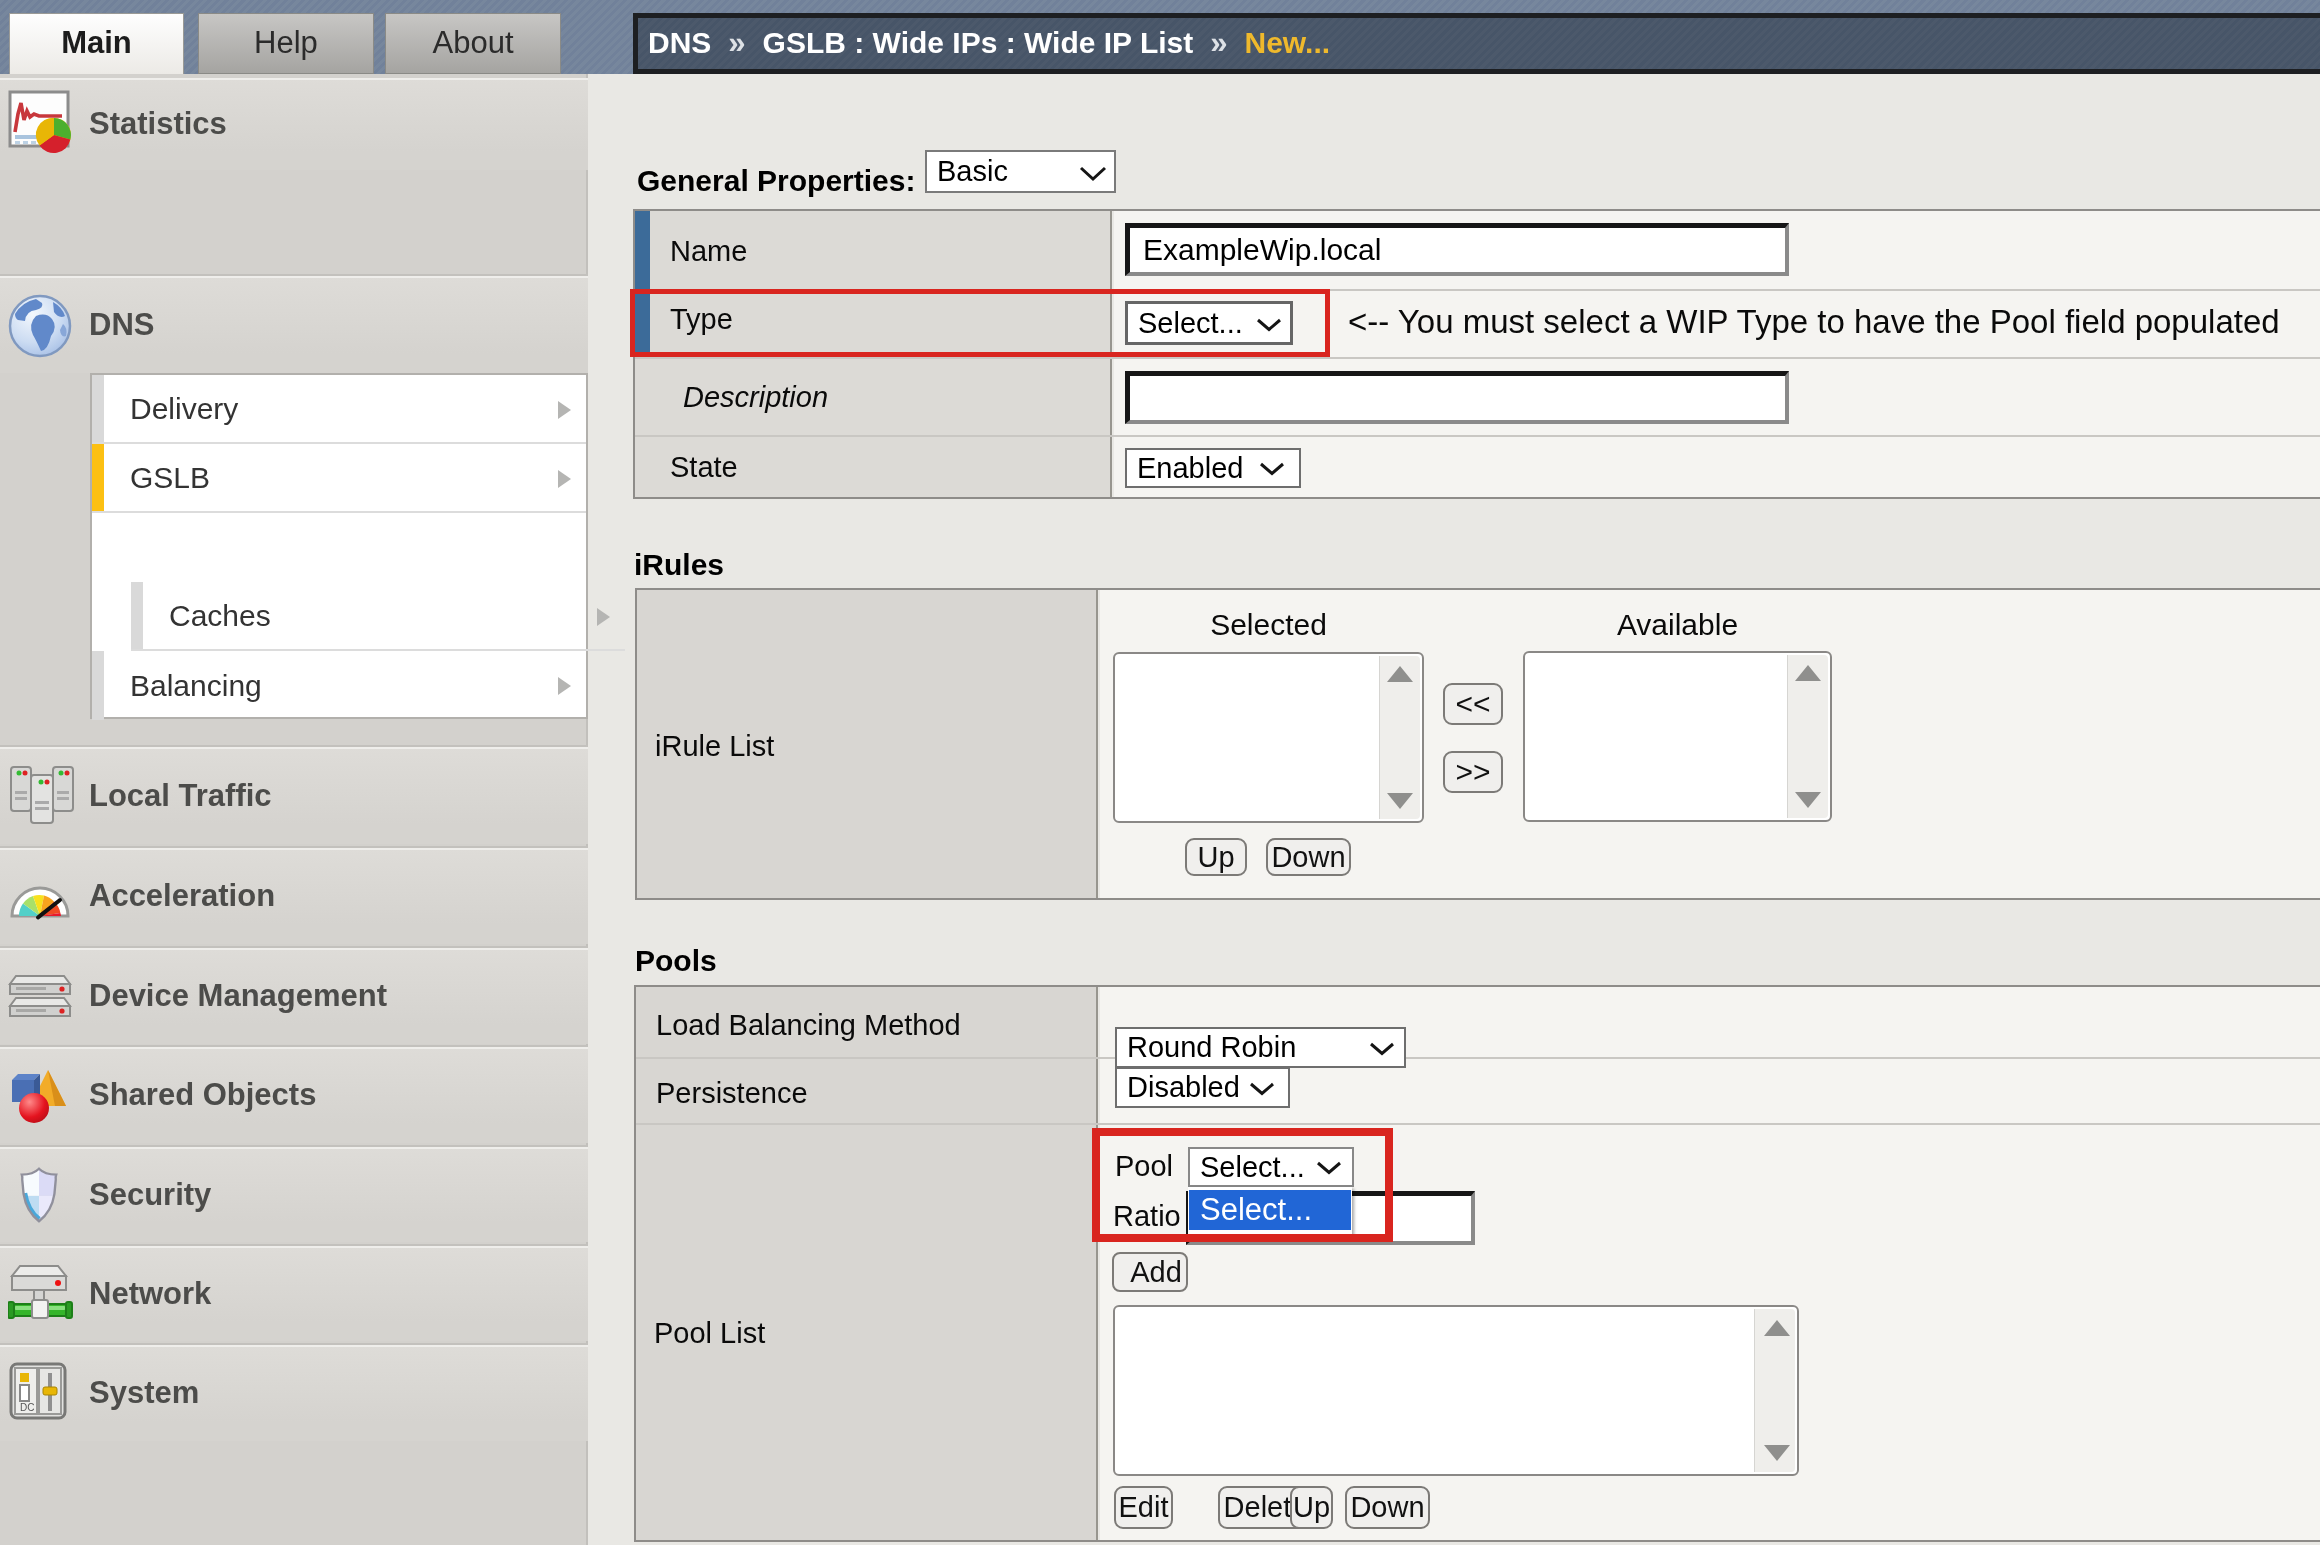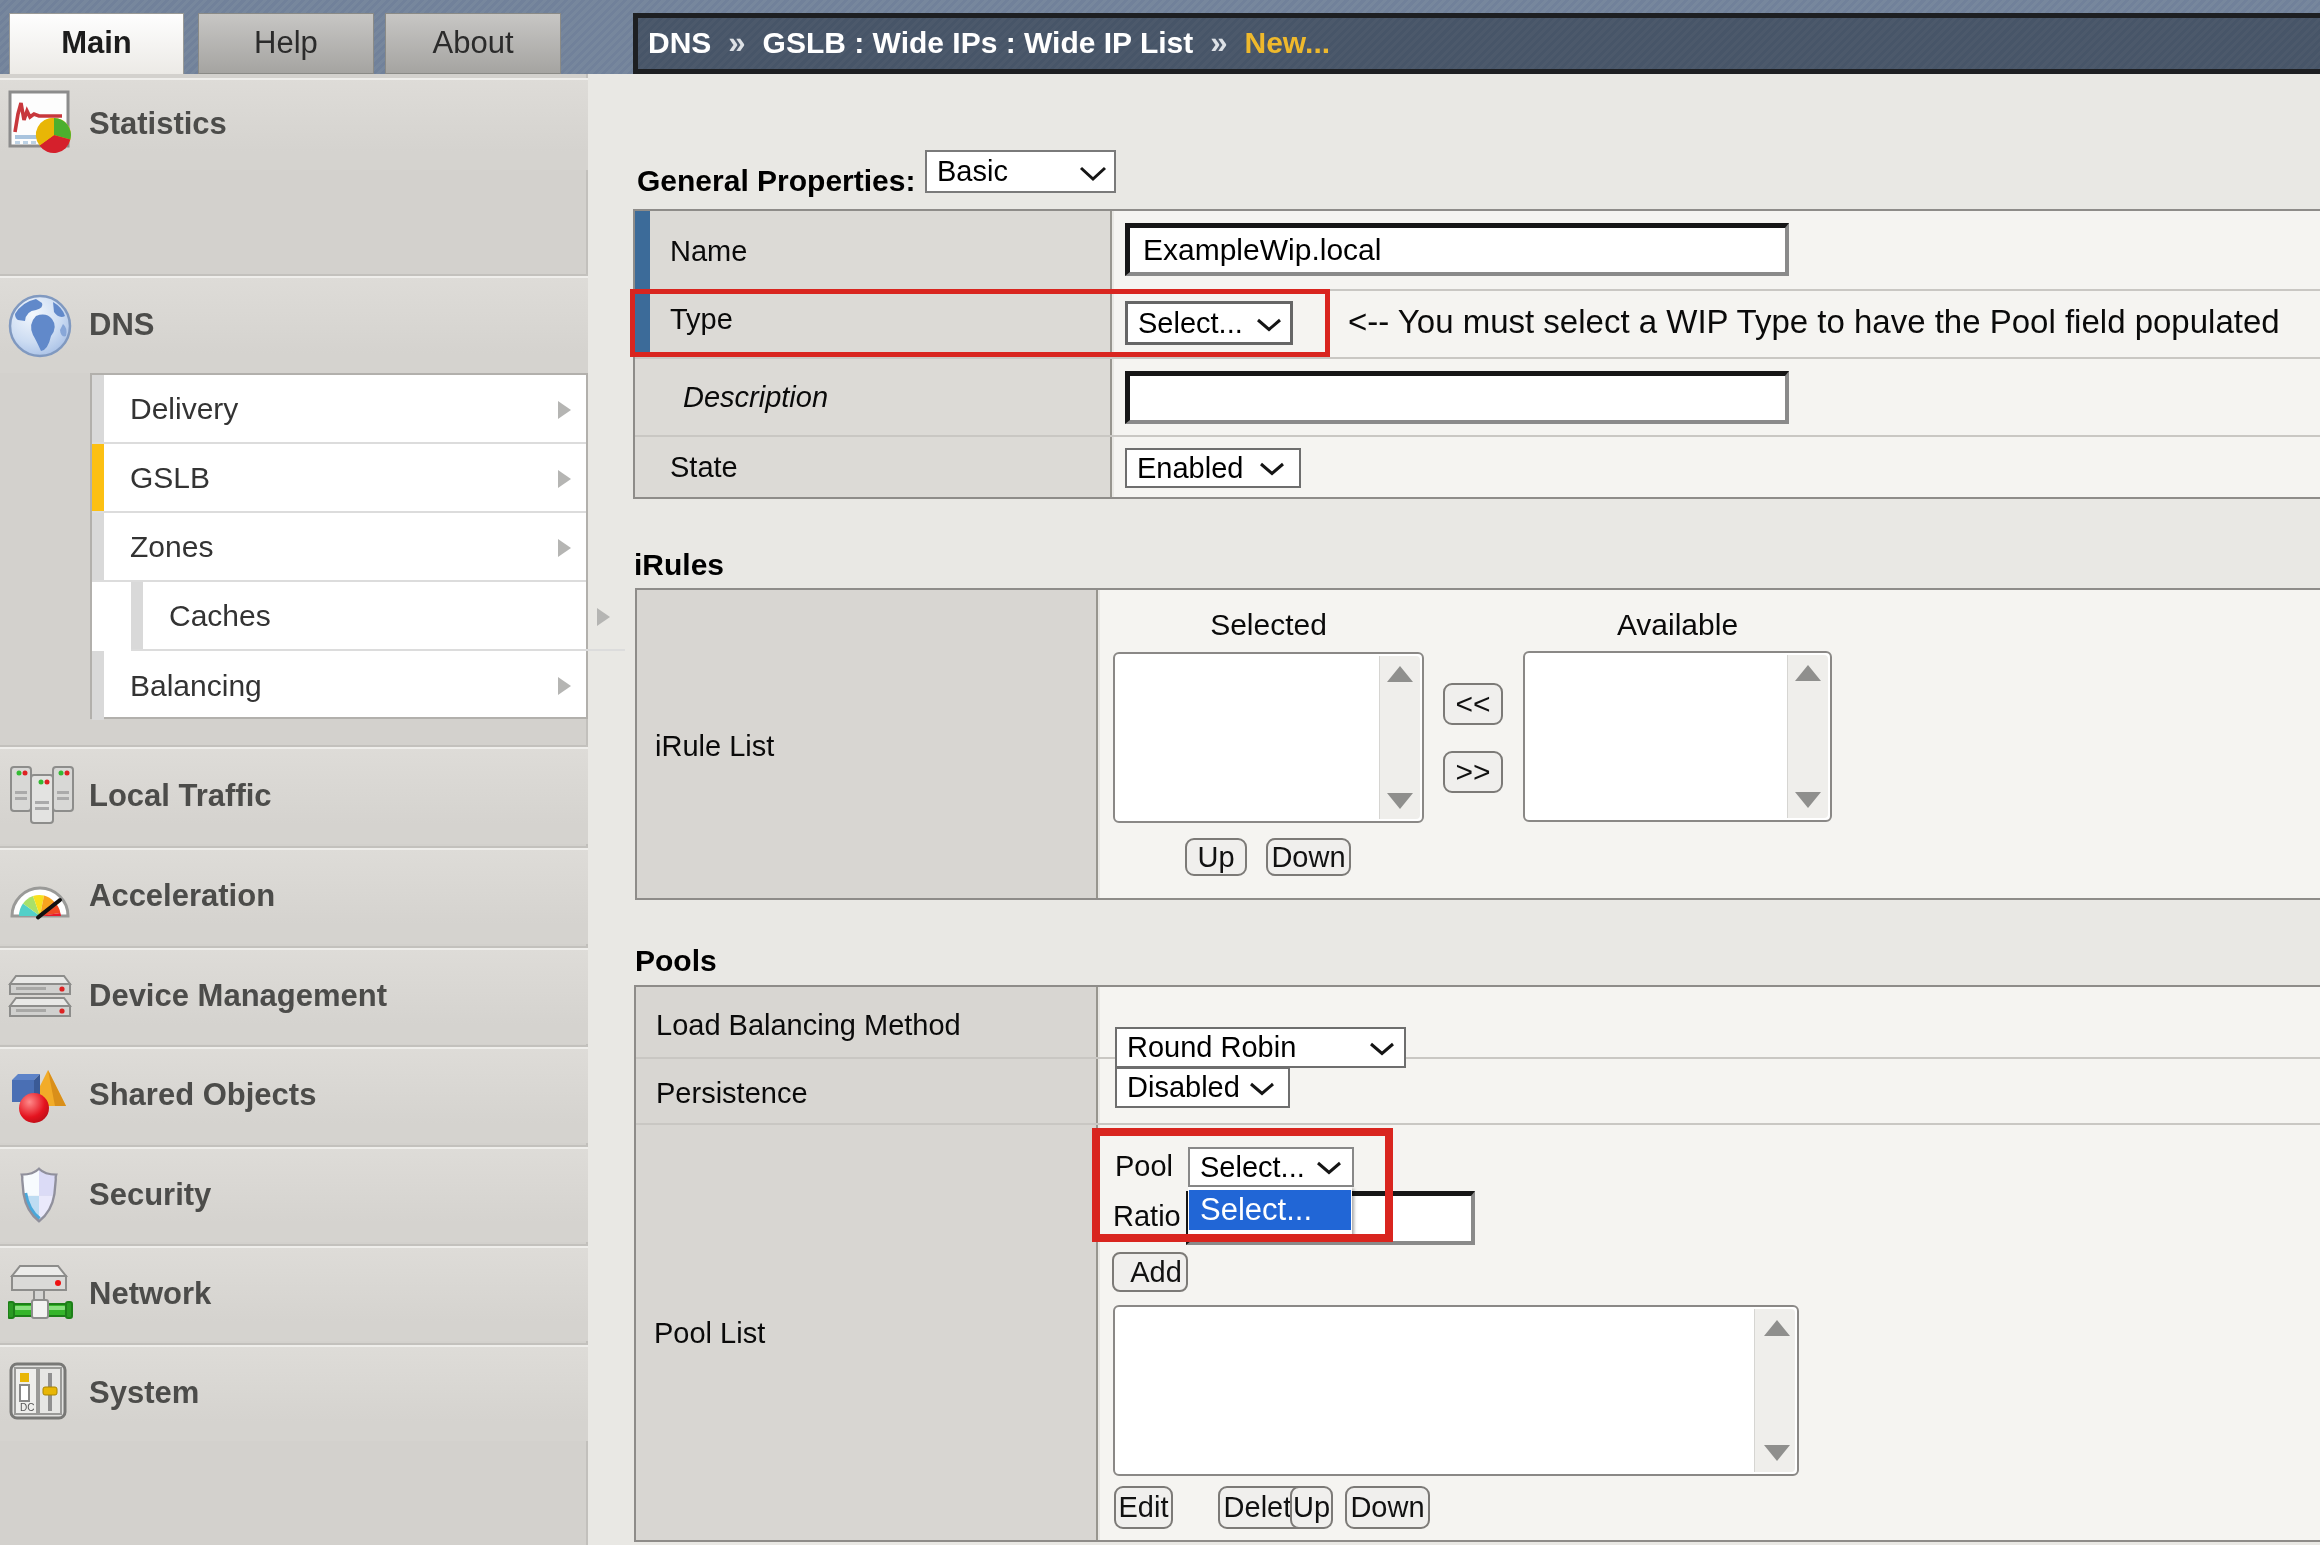--- a/index.html
+++ b/index.html
@@ -105,25 +105,20 @@
 
   <div id="submenu" class="abs">
     <div class="srow" style="top:0;">
         <div class="strip"></div>
         <div class="slb">Delivery</div>
         <div class="arr"></div>
       </div>
     <div class="srow" style="top:69px;">
         <div class="strip" style="background:#fcc012;"></div>
         <div class="slb">GSLB</div>
-        <div class="arr"></div>
-      </div>
-    <div class="srow" style="top:138px;">
-        <div class="strip"></div>
-        <div class="slb">Zones</div>
         <div class="arr"></div>
       </div>
     <div class="srow" style="top:207px;margin-left:39px;">
         <div class="strip"></div>
         <div class="slb">Caches</div>
         <div class="arr"></div>
       </div>
     <div class="srow" style="top:276px;border-bottom:none;">
         <div class="strip"></div>
         <div class="slb">Balancing</div>

